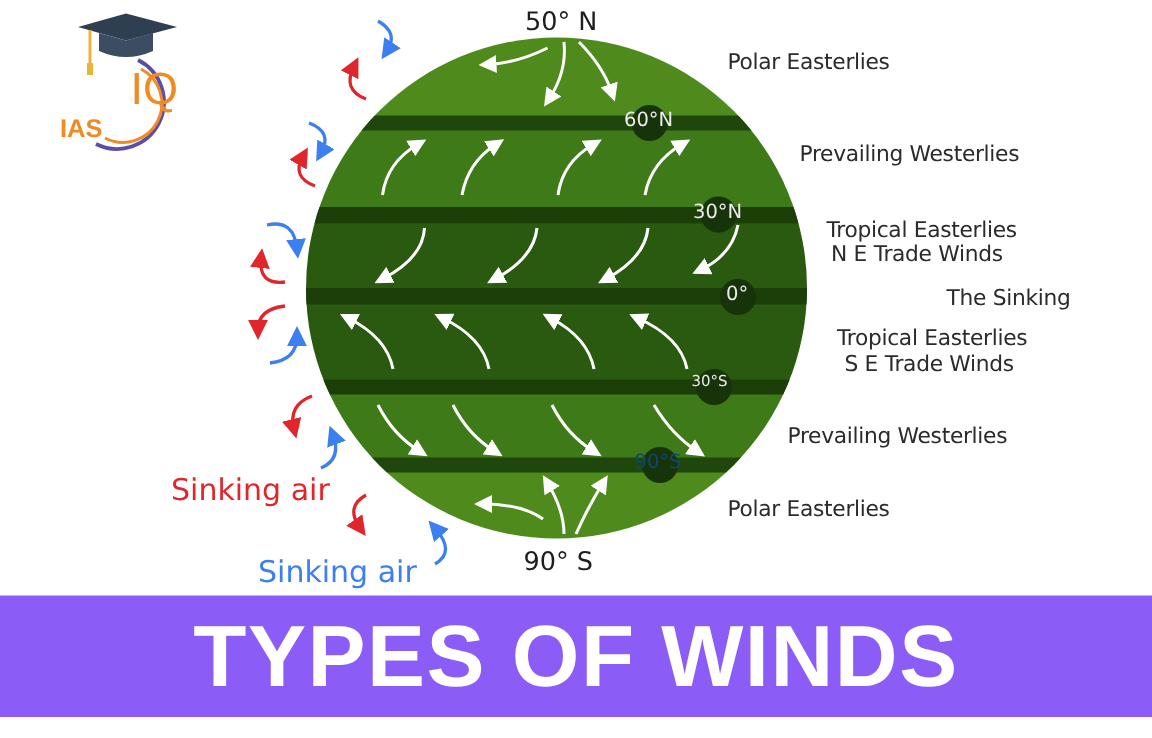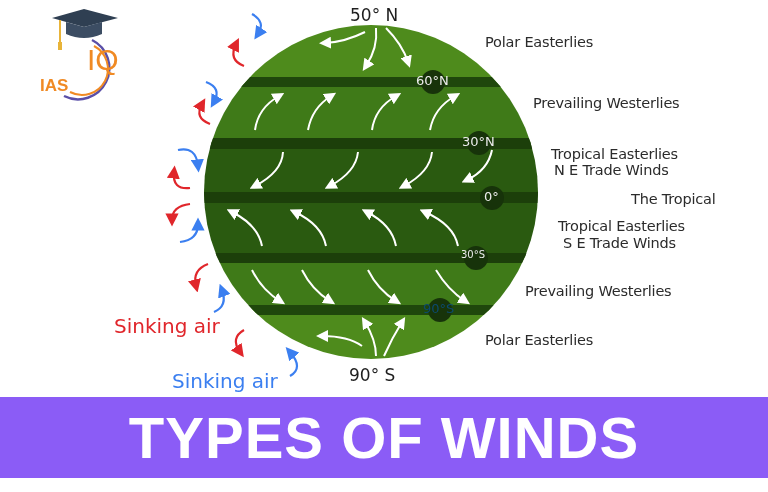--- a/index.html
+++ b/index.html
@@ -117,21 +117,21 @@
 <span class="abs" style="left:461px;top:249px;color:#ececec;font-size:10px">30°S</span>
 <span class="abs" style="left:423px;top:301px;color:#0c4a6e;font-size:13px">90°S</span>
 
 <span class="pole-label" style="left:350px;top:5px">50° N</span>
 <span class="pole-label" style="left:349px;top:365px">90° S</span>
 
 <span class="zone-label" style="left:485px;top:34px">Polar Easterlies</span>
 <span class="zone-label" style="left:533px;top:95px">Prevailing Westerlies</span>
 <span class="zone-label" style="left:551px;top:146px">Tropical Easterlies</span>
 <span class="zone-label" style="left:554px;top:162px">N E Trade Winds</span>
-<span class="zone-label" style="left:631px;top:191px">The Tropical</span>
+<span class="zone-label" style="left:631px;top:191px">The Sinking</span>
 <span class="zone-label" style="left:558px;top:218px">Tropical Easterlies</span>
 <span class="zone-label" style="left:563px;top:235px">S E Trade Winds</span>
 <span class="zone-label" style="left:525px;top:283px">Prevailing Westerlies</span>
 <span class="zone-label" style="left:485px;top:332px">Polar Easterlies</span>
 
 <span class="legend-rising">Sinking air</span>
 <span class="legend-sinking">Sinking air</span>
 
 <div class="banner">
   <span class="banner-title">TYPES OF WINDS</span>

